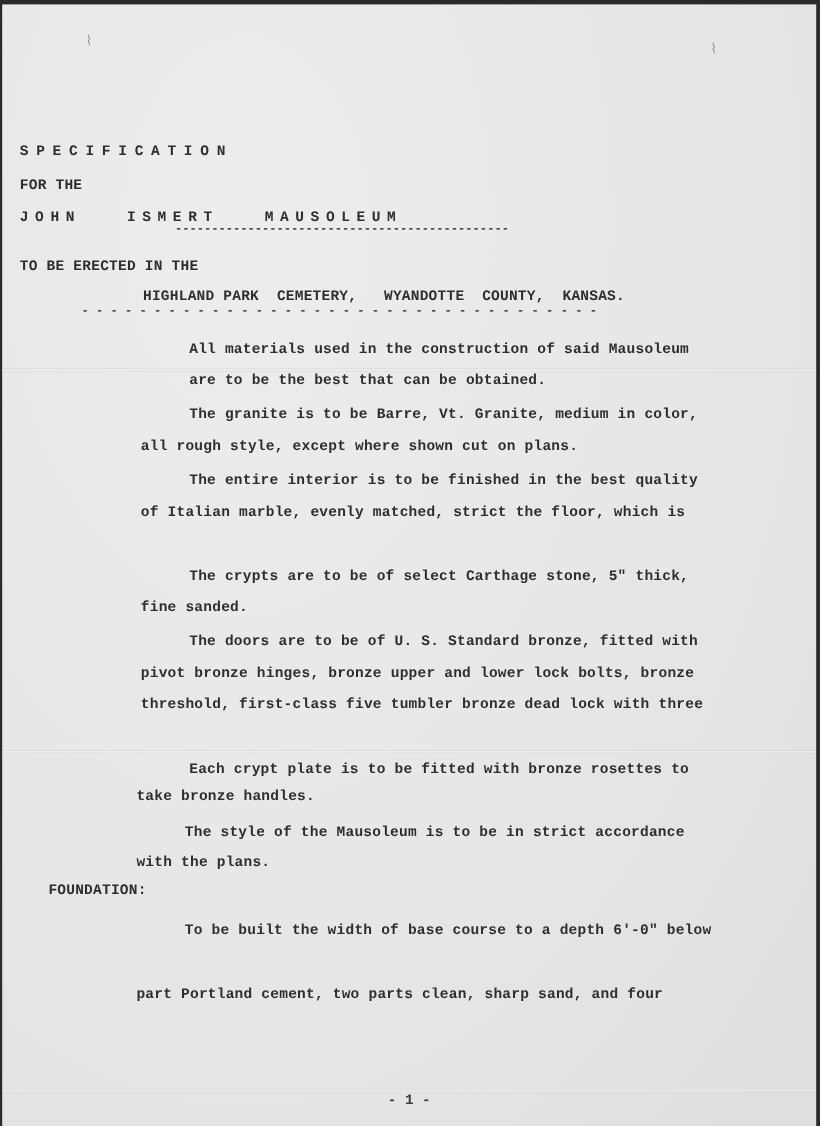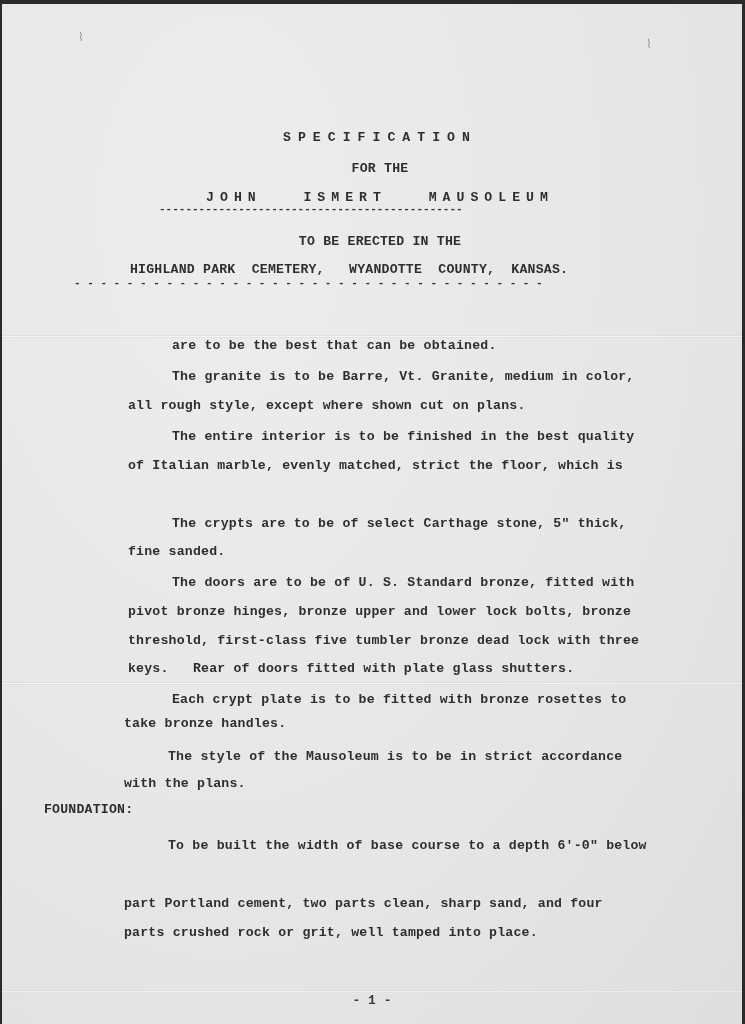--- a/index.html
+++ b/index.html
@@ -13,21 +13,21 @@
     position:absolute; left:2px; top:4px; width:740px; height:1020px;
     background:
       radial-gradient(ellipse at 30% 20%, #ededed 0%, #e6e6e6 60%, #dedede 100%);
     overflow:hidden;
   }
   .fold { position:absolute; left:0; right:0; height:3px;
     background:linear-gradient(#cfcfcf,#f7f7f7,#d4d4d4); opacity:.8; }
   .mark { position:absolute; font-size:12px; color:#999; }
   .line { position:absolute; white-space:pre; font-size:13.2px; font-weight:bold;
     letter-spacing:0.2px; color:#2e2e2e; }
-  .center { left:16px; right:0; text-align:center; }
+  .center { left:16px; right:0; }
   .spaced { letter-spacing:7px; }
   .dash { position:absolute; white-space:pre; font-size:13px; font-weight:bold; color:#333; letter-spacing:0; }
   .pageno { position:absolute; left:0; right:0; text-align:center; font-size:13px; font-weight:bold; color:#3a3a3a; }
 </style>
 </head>
 <body>
 
 <div class="page">
   <div class="fold" style="top:331px"></div>
   <div class="fold" style="top:678px"></div>
@@ -36,42 +36,41 @@
   <div class="mark" style="left:644px;top:33px">⌇</div>
 
   <div class="line center spaced" style="top:126px">SPECIFICATION</div>
   <div class="line center spaced" style="top:186px;letter-spacing:6px">JOHN   ISMERT   MAUSOLEUM</div>
   <div class="line center" style="top:157px">FOR THE</div>
   <div class="dash" style="left:157px;top:199px;font-size:11px">----------------------------------------------</div>
   <div class="line center" style="top:230px">TO BE ERECTED IN THE</div>
   <div class="line" style="left:128px;top:258px">HIGHLAND PARK  CEMETERY,   WYANDOTTE  COUNTY,  KANSAS.</div>
   <div class="dash" style="left:72px;top:273px;font-size:11px">- - - - - - - - - - - - - - - - - - - - - - - - - - - - - - - - - - - -</div>
 
+  <div class="line" style="left:170px;top:306px">All materials used in the construction of said Mausoleum</div>
   <div class="line" style="left:170px;top:334px">are to be the best that can be obtained.</div>
 
   <div class="line" style="left:170px;top:365px">The granite is to be Barre, Vt. Granite, medium in color,</div>
   <div class="line" style="left:126px;top:394px">all rough style, except where shown cut on plans.</div>
 
   <div class="line" style="left:170px;top:425px">The entire interior is to be finished in the best quality</div>
   <div class="line" style="left:126px;top:454px">of Italian marble, evenly matched, strict the floor, which is</div>
 
   <div class="line" style="left:170px;top:512px">The crypts are to be of select Carthage stone, 5" thick,</div>
   <div class="line" style="left:126px;top:540px">fine sanded.</div>
 
   <div class="line" style="left:170px;top:571px">The doors are to be of U. S. Standard bronze, fitted with</div>
   <div class="line" style="left:126px;top:600px">pivot bronze hinges, bronze upper and lower lock bolts, bronze</div>
   <div class="line" style="left:126px;top:629px">threshold, first-class five tumbler bronze dead lock with three</div>
-  <div class="line" style="left:126px;top:657px">keys.   Rear of doors fitted with plate glass shutters.</div>
 
   <div class="line" style="left:170px;top:688px">Each crypt plate is to be fitted with bronze rosettes to</div>
   <div class="line" style="left:122px;top:712px">take bronze handles.</div>
 
   <div class="line" style="left:166px;top:745px">The style of the Mausoleum is to be in strict accordance</div>
   <div class="line" style="left:122px;top:772px">with the plans.</div>
 
   <div class="line" style="left:42px;top:798px">FOUNDATION:</div>
 
   <div class="line" style="left:166px;top:834px">To be built the width of base course to a depth 6'-0" below</div>
   <div class="line" style="left:122px;top:892px">part Portland cement, two parts clean, sharp sand, and four</div>
-  <div class="line" style="left:122px;top:921px">parts crushed rock or grit, well tamped into place.</div>
 
   <div class="pageno" style="top:989px">- 1 -</div>
 </div>
 
 </body></html>

